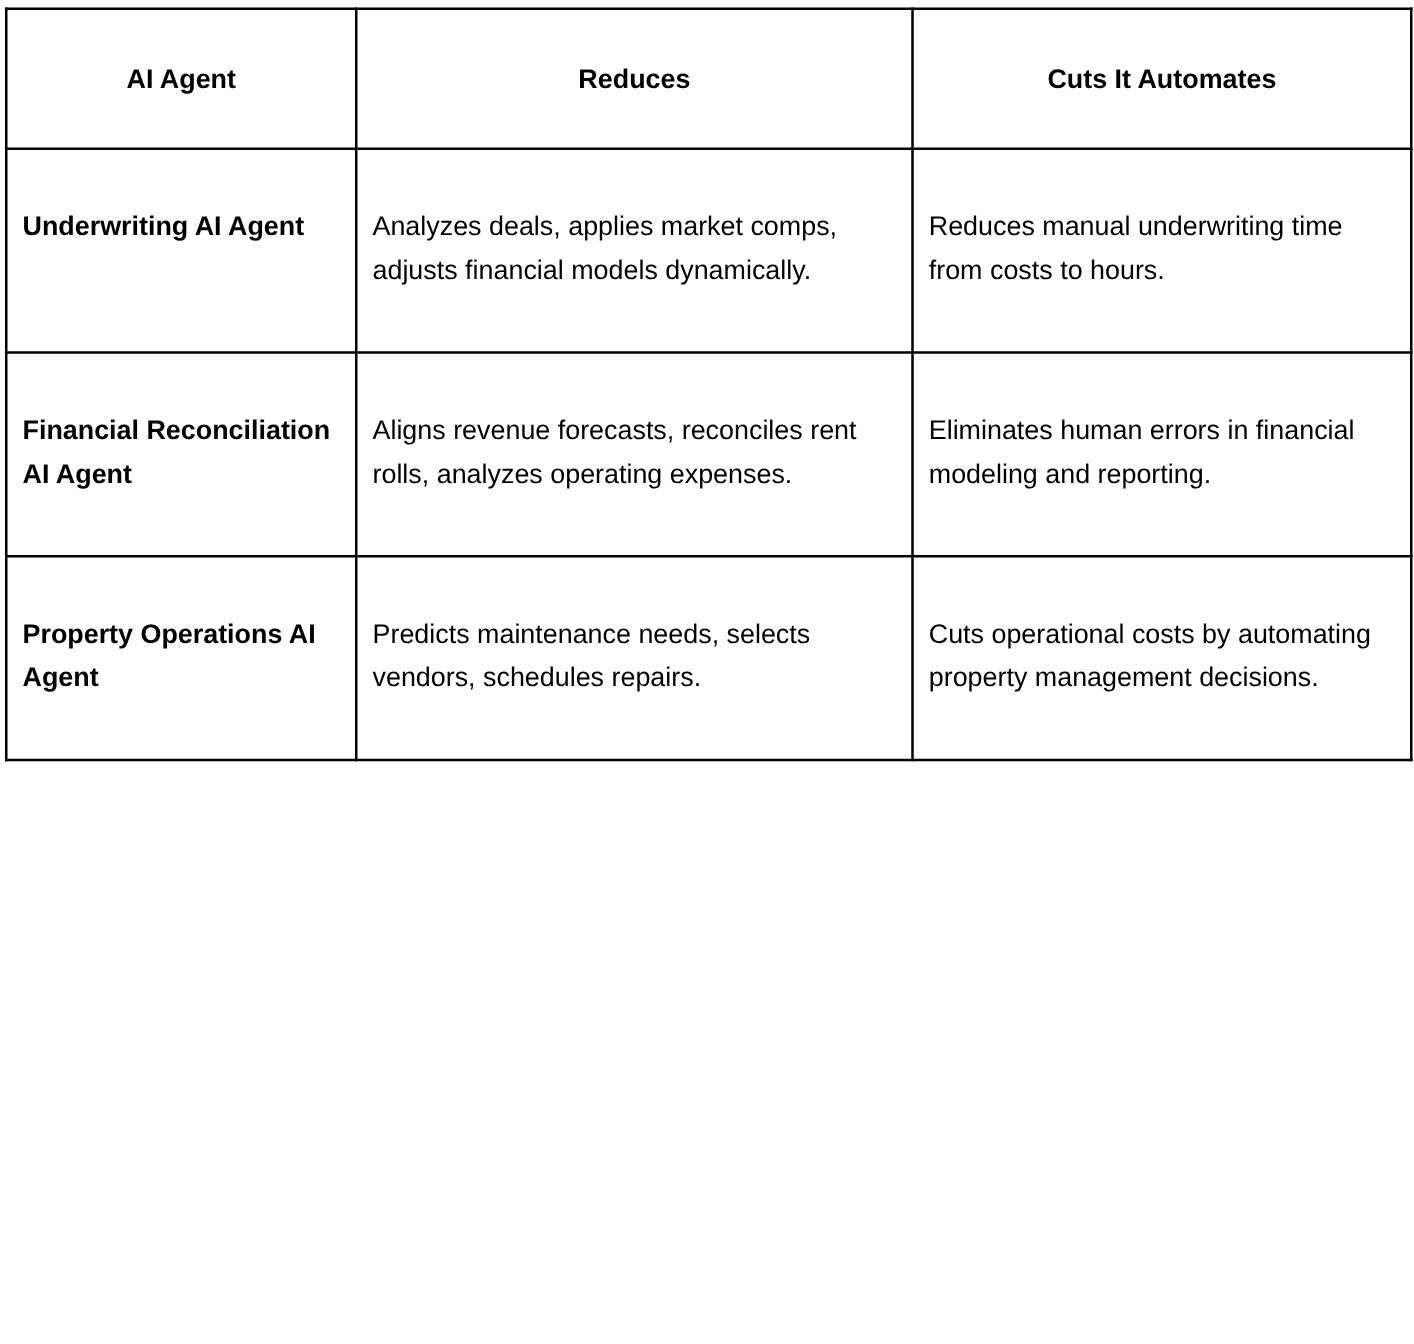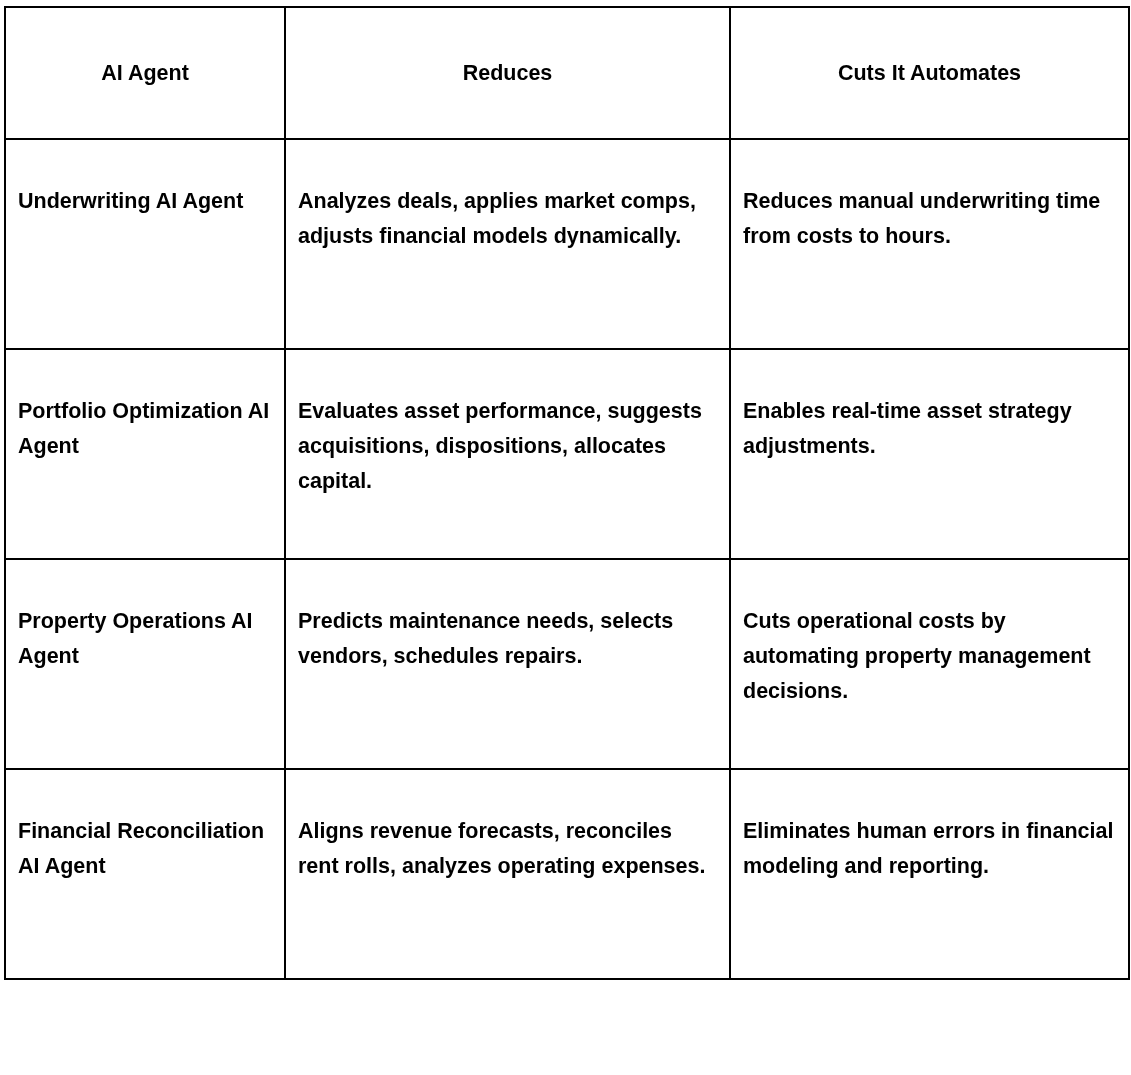--- a/index.html
+++ b/index.html
@@ -1,20 +1,20 @@
 <!DOCTYPE html>
 <html><head>
 <meta charset="utf-8">
 <style>
   html, body { margin:0; padding:0; background:#ffffff; }
   body { width:1131px; height:1075px; position:relative; font-family:"Liberation Sans", sans-serif; color:#000; }
   table { position:absolute; left:4px; top:6px; border-collapse:collapse; width:1124px; table-layout:fixed; }
-  td, th { border:2px solid #000; vertical-align:top; font-size:21.5px; line-height:35px; padding:0 12px; box-sizing:border-box;font-weight:bold; }
-  th { height:132px; vertical-align:middle; text-align:center; font-weight:bold; }
-  td { height:210px; padding-top:44px; }
+  td, th { border:2px solid #000; vertical-align:top; font-size:21.5px; line-height:35px; padding:0 12px; box-sizing:border-box; }
+  th { height:112px; vertical-align:middle; text-align:center; font-weight:bold; }
+  td { height:163px; padding-top:44px; }
   td.agent { font-weight:bold; }
   col.c1 { width:280px; } col.c2 { width:445px; } col.c3 { width:399px; }
 </style>
 </head>
 <body>
 
 <table>
   <colgroup>
       <col class="c1">
       <col class="c2">
@@ -27,28 +27,23 @@
       <th>Cuts It Automates</th>
     </tr>
   </thead>
   <tbody>
     <tr>
       <td class="agent">Underwriting AI Agent</td>
       <td>Analyzes deals, applies market comps, adjusts financial models dynamically.</td>
       <td>Reduces manual underwriting time from costs to hours.</td>
     </tr>
     <tr>
-      <td class="agent">Portfolio Optimization AI Agent</td>
-      <td>Evaluates asset performance, suggests acquisitions, dispositions, allocates capital.</td>
-      <td>Enables real-time asset strategy adjustments.</td>
+      <td class="agent">Financial Reconciliation AI Agent</td>
+      <td>Aligns revenue forecasts, reconciles rent rolls, analyzes operating expenses.</td>
+      <td>Eliminates human errors in financial modeling and reporting.</td>
     </tr>
     <tr>
       <td class="agent">Property Operations AI Agent</td>
       <td>Predicts maintenance needs, selects vendors, schedules repairs.</td>
       <td>Cuts operational costs by automating property management decisions.</td>
     </tr>
-    <tr>
-      <td class="agent">Financial Reconciliation AI Agent</td>
-      <td>Aligns revenue forecasts, reconciles rent rolls, analyzes operating expenses.</td>
-      <td>Eliminates human errors in financial modeling and reporting.</td>
-    </tr>
   </tbody>
 </table>
 
 </body></html>

